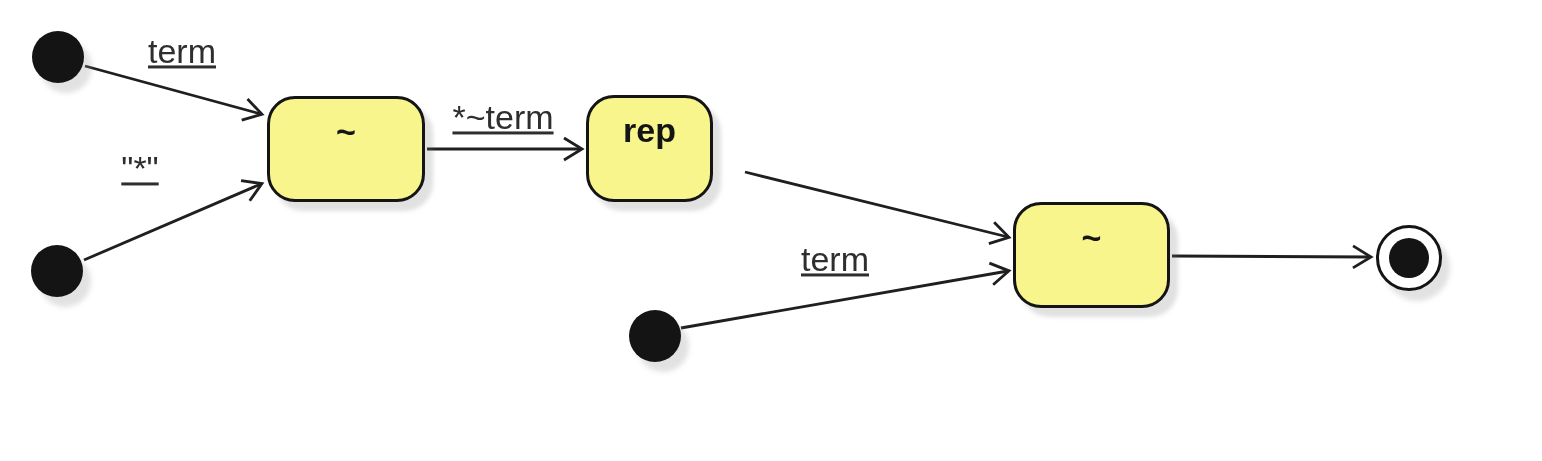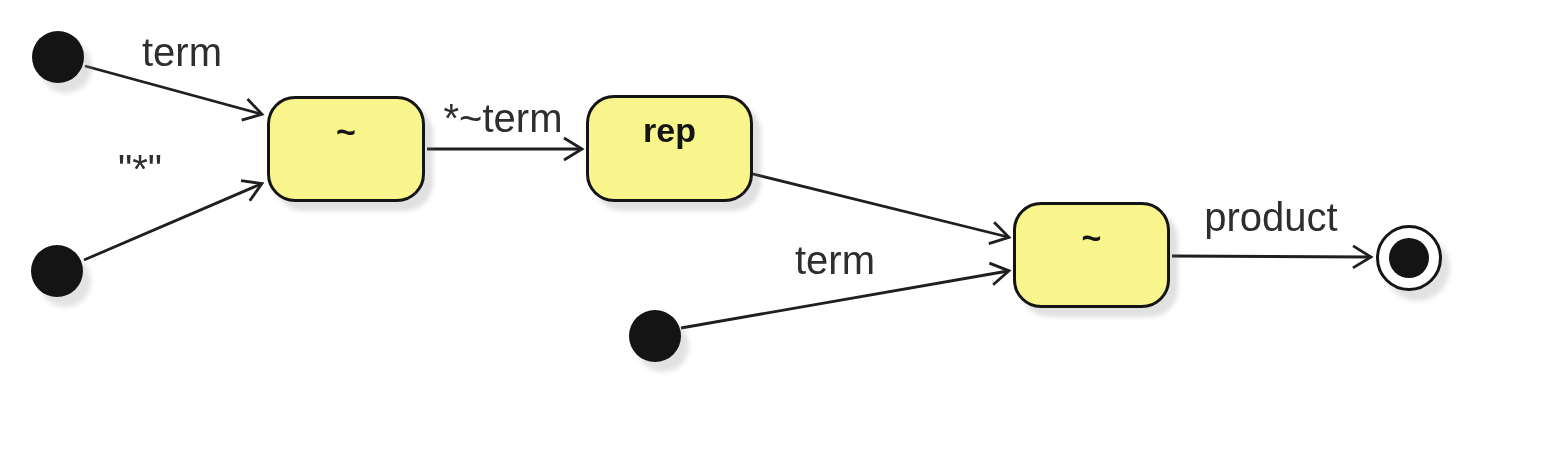--- a/index.html
+++ b/index.html
@@ -64,24 +64,25 @@
   }
   .final-dot {
     width: 40px;
     height: 40px;
     border-radius: 50%;
     background: var(--shape-stroke, #141414);
   }
   .edge-label {
     position: absolute;
     transform: translate(-50%, -50%);
-    font-size: 40px;
+    font-size: 34px;
     color: var(--label-color, #2e2e2e);
     white-space: nowrap;
     line-height: 1.15;
+    text-decoration: underline;
   }
 </style>
 </head>
 <body>
 
 <div class="canvas">
 
   <svg class="edges-layer" viewBox="0 0 1542 461" xmlns="http://www.w3.org/2000/svg">
     <defs>
       <marker id="openArrow" viewBox="-22 -14 26 28" markerWidth="26" markerHeight="28" refX="-1" refY="0" orient="auto" markerUnits="userSpaceOnUse">
@@ -99,31 +100,30 @@
   </svg>
 
   <div class="initial" style="left:32px; top:31px;"></div>
   <div class="initial" style="left:31px; top:245px;"></div>
   <div class="initial" style="left:629px; top:310px;"></div>
 
   <div class="state" style="left:267px; top:96px; width:158px; height:106px;">
     <span class="state-label">~</span>
   </div>
 
-  <div class="state" style="left:586px; top:95px; width:167px; height:107px;">
+  <div class="state" style="left:586px; top:95px; width:127px; height:107px;">
     <span class="state-label">rep</span>
   </div>
 
   <div class="state" style="left:1013px; top:202px; width:157px; height:106px;">
     <span class="state-label">~</span>
   </div>
 
   <div class="final-ring" style="left:1376px; top:225px;">
     <div class="final-dot"></div>
   </div>
 
   <div class="edge-label" style="left:182px; top:52px;">term</div>
   <div class="edge-label" style="left:140px; top:169px;">"*"</div>
   <div class="edge-label" style="left:503px; top:118px;">*~term</div>
   <div class="edge-label" style="left:835px; top:260px;">term</div>
-  <div class="edge-label" style="left:1271px; top:217px;">product</div>
 
 </div>
 
 </body></html>

